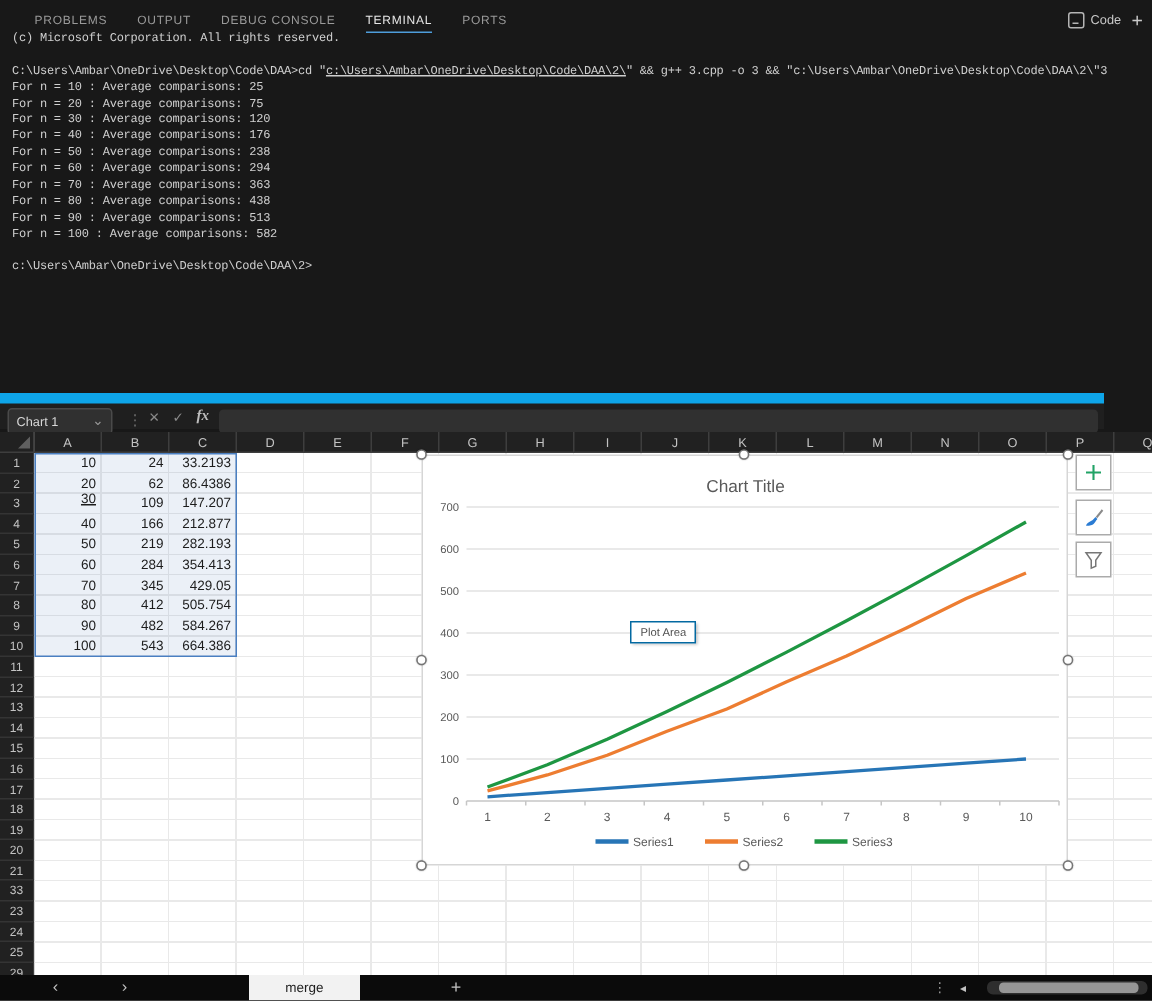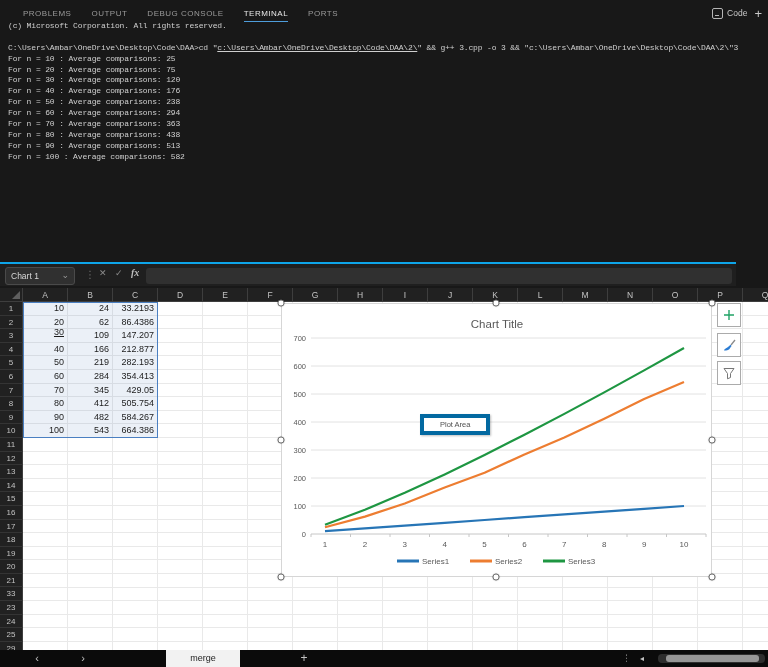--- a/index.html
+++ b/index.html
@@ -20,21 +20,21 @@
   .plus-btn { color:#c9c9c9; font-size:13px; font-weight:300; line-height:1; }
 
   
   .terminal { position:absolute; left:8px; top:21px; width:758px; color:#cfcfcf;
               font-family:"Liberation Mono", monospace; font-size:8px; letter-spacing:-0.15px; }
   .term-line { height:10.9px; line-height:10.9px; white-space:pre; overflow:hidden; }
   .term-link { text-decoration:underline; }
 
   
   .formula-bar { position:absolute; left:0; top:262px; width:736px; height:24px; background:#1f1f1f;
-                 border-top:2px solid #0ea5e9; }
+                 border-top:7px solid #0ea5e9; }
   .name-box { position:absolute; left:5px; top:3px; width:70px; height:18px; background:#303030;
               border:1px solid #4a4a4a; border-radius:3px; color:#d8d8d8; font-size:8.5px;
               display:flex; align-items:center; justify-content:space-between; padding:0 5px; }
   .name-box .chev { color:#9a9a9a; font-size:9px; margin-top:-3px; }
   .fb-ico { position:absolute; top:4px; font-size:9px; color:#8a8a8a; }
   .fb-kebab { left:85px; top:5px; font-size:10px; color:#6f6f6f; }
   .fb-x { left:99px; }
   .fb-check { left:115px; }
   .fb-fx { left:131px; top:3px; font-family:"Liberation Serif", serif; font-style:italic;
            font-weight:bold; font-size:10px; color:#bdbdbd; }
@@ -59,22 +59,22 @@
             repeating-linear-gradient(to right, transparent 0px, transparent 44px, #e9e9e9 44px, #e9e9e9 45px),
             repeating-linear-gradient(to bottom, transparent 0px, transparent 12.6px, #e9e9e9 12.6px, #e9e9e9 13.6px); }
   .selection { position:absolute; left:0; top:0; width:135px; height:136px;
                background:rgba(93,133,189,0.12); border:1px solid #4a7fc1; }
   .cell { position:absolute; width:45px; height:13.6px; line-height:13.6px; font-size:9px; color:#1c1c1c;
           text-align:right; padding-right:4px; }
 
   
   .chart-box { position:absolute; left:281px; top:15px; width:431px; height:274px; background:#fff;
                border:1px solid #d6d6d6; }
-  .plot-tip { position:absolute; left:138px; top:110px; background:#fff; border:4px solid #0369a1;
-              box-shadow:1px 1px 2px rgba(0,0,0,.25); font-size:7.5px; color:#505050; padding:2px 16px; white-space:nowrap; }
+  .plot-tip { position:absolute; left:138px; top:110px; background:#fff; border:1px solid #0369a1;
+              box-shadow:1px 1px 2px rgba(0,0,0,.25); font-size:7.5px; color:#505050; padding:2px 6px; white-space:nowrap; }
   .handle { position:absolute; width:7px; height:7px; border-radius:50%; background:#fff;
             border:1px solid #757575; box-shadow:0 0 1px rgba(0,0,0,.4); transform:translate(-50%,-50%); z-index:5; }
   .chart-tools { position:absolute; left:717px; top:15px; width:24px; }
   .ctool { position:absolute; left:0; width:24px; height:24px; background:#fff; border:1px solid #ababab;
            display:flex; align-items:center; justify-content:center; }
 
   
   .sheetbar { position:absolute; left:0; top:650px; width:768px; height:17px; background:#0b0b0b; }
   .nav-arrow { position:absolute; top:0; height:17px; line-height:16px; color:#c2c2c2; font-size:11px; width:14px; text-align:center; }
   .sheet-tab { position:absolute; left:166px; top:0; width:74px; height:17px; background:#f2f2f2;
@@ -115,20 +115,21 @@
       <div class="term-line">For n = 20 : Average comparisons: 75</div>
       <div class="term-line">For n = 30 : Average comparisons: 120</div>
       <div class="term-line">For n = 40 : Average comparisons: 176</div>
       <div class="term-line">For n = 50 : Average comparisons: 238</div>
       <div class="term-line">For n = 60 : Average comparisons: 294</div>
       <div class="term-line">For n = 70 : Average comparisons: 363</div>
       <div class="term-line">For n = 80 : Average comparisons: 438</div>
       <div class="term-line">For n = 90 : Average comparisons: 513</div>
       <div class="term-line">For n = 100 : Average comparisons: 582</div>
       <div class="term-line"></div>
+      <div class="term-line">c:\Users\Ambar\OneDrive\Desktop\Code\DAA\2&gt;</div>
     </div>
 
   <div class="formula-bar">
     <div class="name-box">
       <span>Chart 1</span>
       <span class="chev">⌄</span>
     </div>
     <span class="fb-ico fb-kebab">⋮</span>
     <span class="fb-ico fb-x">✕</span>
     <span class="fb-ico fb-check">✓</span>

